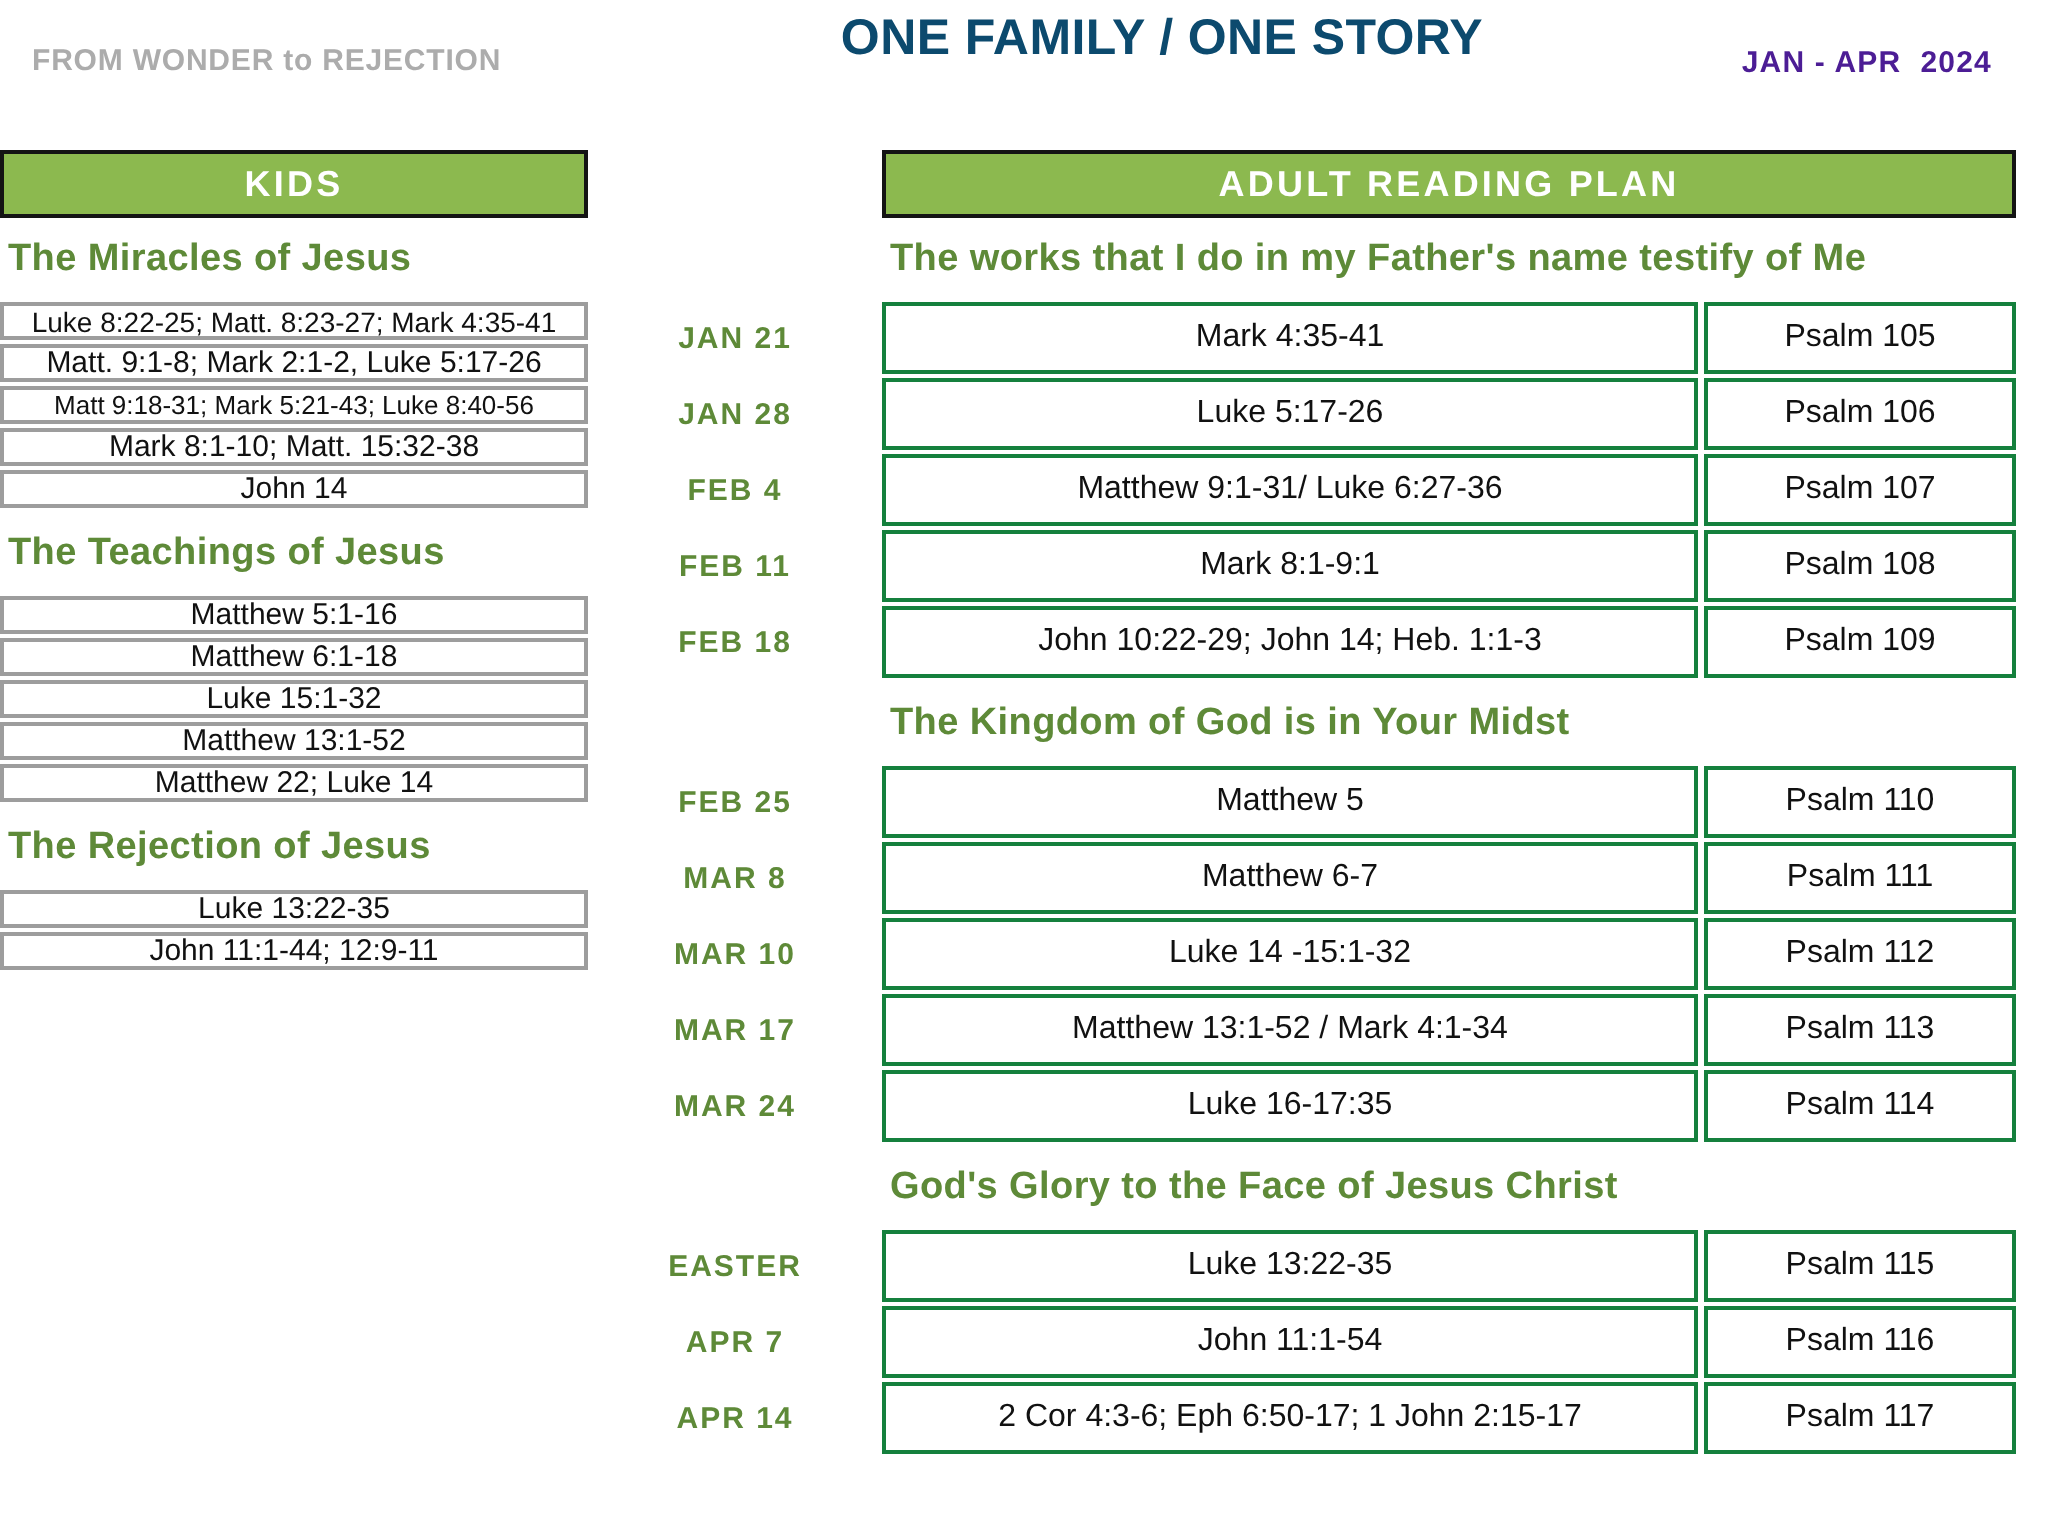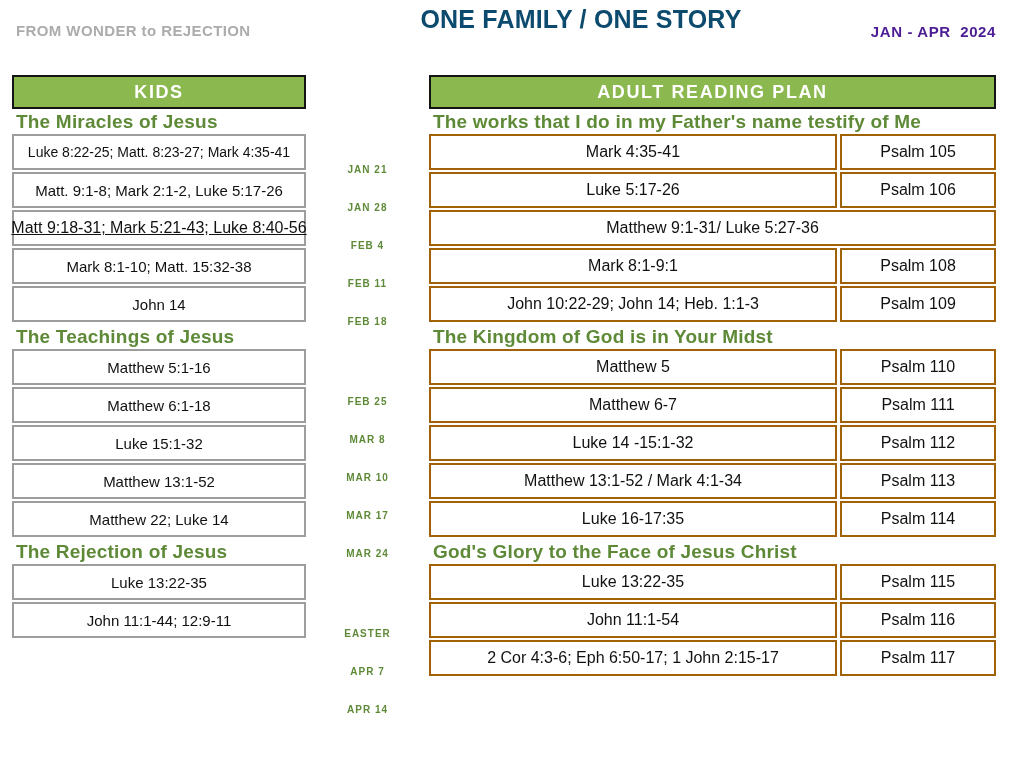--- a/index.html
+++ b/index.html
@@ -25,65 +25,65 @@
   .date-range-label {
     position: absolute; top: 23px; right: 28px;
     font-size: 15px; font-weight: bold; color: #4c1d95; letter-spacing: 0.6px;
     white-space: pre;
   }
 
   
   .main {
     display: grid;
     grid-template-columns: 294px 123px 567px;
-    padding-left: 12px;
+    gap: 12px;
   }
   .col { display: flex; flex-direction: column; }
 
   .green-header {
     height: 34px; box-sizing: border-box;
     background: #8CB94F;
     border: 2.5px solid #141414;
     color: #ffffff; font-weight: bold; font-size: 18px; letter-spacing: 1.6px;
     display: flex; align-items: center; justify-content: center;
   }
   .header-spacer { height: 34px; }
 
   .section-title {
-    height: 25px; margin: 0; padding: 0 0 0 4px;
+    height: 42px; margin: 0; padding: 0 0 0 4px;
     display: flex; align-items: center;
     color: #5E8A38; font-size: 19px; font-weight: bold; letter-spacing: 0.2px;
   }
   .title-spacer { height: 42px; }
 
   .row {
-    height: 36px; margin-bottom: 2px; box-sizing: border-box;
+    height: 19px; margin-bottom: 2px; box-sizing: border-box;
     border: 2px solid #9D9D9D;
     display: flex; align-items: center; justify-content: center;
     font-size: 15px; white-space: nowrap;
   }
-  .fs13 { font-size: 16px; text-decoration: underline; }
+  .fs13 { font-size: 13px; }
   .fs14 { font-size: 14px; }
 
   .adult-row {
     height: 38px; display: flex; gap: 3px; margin-bottom: 0;
   }
   .adult-row .cell {
     height: 36px; box-sizing: border-box;
-    border: 2px solid #a16207;
+    border: 2px solid #15803d;
     display: flex; align-items: center; justify-content: center;
     font-size: 16px; white-space: nowrap;
   }
   .cell.reading { flex: 1; }
   .cell.psalm { width: 156px; }
 
   .date-row {
     height: 36px; margin-bottom: 2px;
     display: flex; align-items: center; justify-content: center;
-    color: #5E8A38; font-size: 10px; font-weight: bold; letter-spacing: 1px;
+    color: #5E8A38; font-size: 15px; font-weight: bold; letter-spacing: 1px;
     white-space: nowrap;
   }
 </style>
 </head>
 <body>
 
 <div class="top-bar">
   <div class="corner-label">FROM WONDER to REJECTION</div>
   <div class="page-title">ONE FAMILY / ONE STORY</div>
   <div class="date-range-label">JAN - APR  2024</div>
@@ -142,21 +142,22 @@
     <h2 class="section-title">The works that I do in my Father's name testify of Me</h2>
     <div class="adult-row">
       <div class="cell reading">Mark 4:35-41</div>
       <div class="cell psalm">Psalm 105</div>
     </div>
     <div class="adult-row">
       <div class="cell reading">Luke 5:17-26</div>
       <div class="cell psalm">Psalm 106</div>
     </div>
     <div class="adult-row">
-      <div class="cell reading">Matthew 9:1-31/ Luke 5:27-36</div>
+      <div class="cell reading">Matthew 9:1-31/ Luke 6:27-36</div>
+      <div class="cell psalm">Psalm 107</div>
     </div>
     <div class="adult-row">
       <div class="cell reading">Mark 8:1-9:1</div>
       <div class="cell psalm">Psalm 108</div>
     </div>
     <div class="adult-row">
       <div class="cell reading">John 10:22-29; John 14; Heb. 1:1-3</div>
       <div class="cell psalm">Psalm 109</div>
     </div>
 

